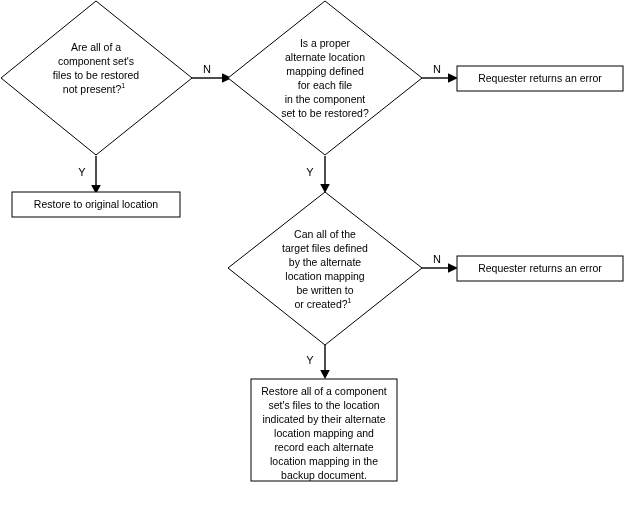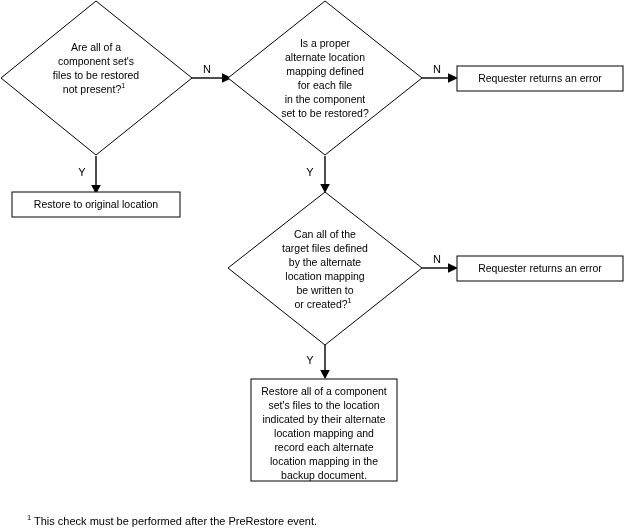--- a/index.html
+++ b/index.html
@@ -170,15 +170,14 @@
       <text class="node-text" x="324" y="406">set's files to the location</text>
       <text class="node-text" x="324" y="420">indicated by their alternate</text>
       <text class="node-text" x="324" y="434">location mapping and</text>
       <text class="node-text" x="324" y="448">record each alternate</text>
       <text class="node-text" x="324" y="462">location mapping in the</text>
       <text class="node-text" x="324" y="476">backup document.</text>
     </g>
 
   </svg>
 
-  <div class="footnote"><sup>1</sup><span> This check must be performed after the PreRestore event.</span></div>
 
 </div>
 
 </body></html>

